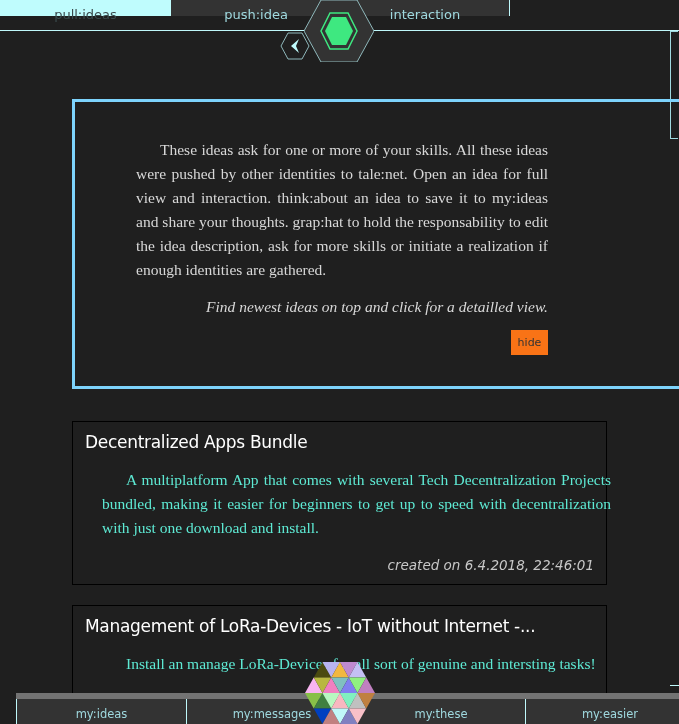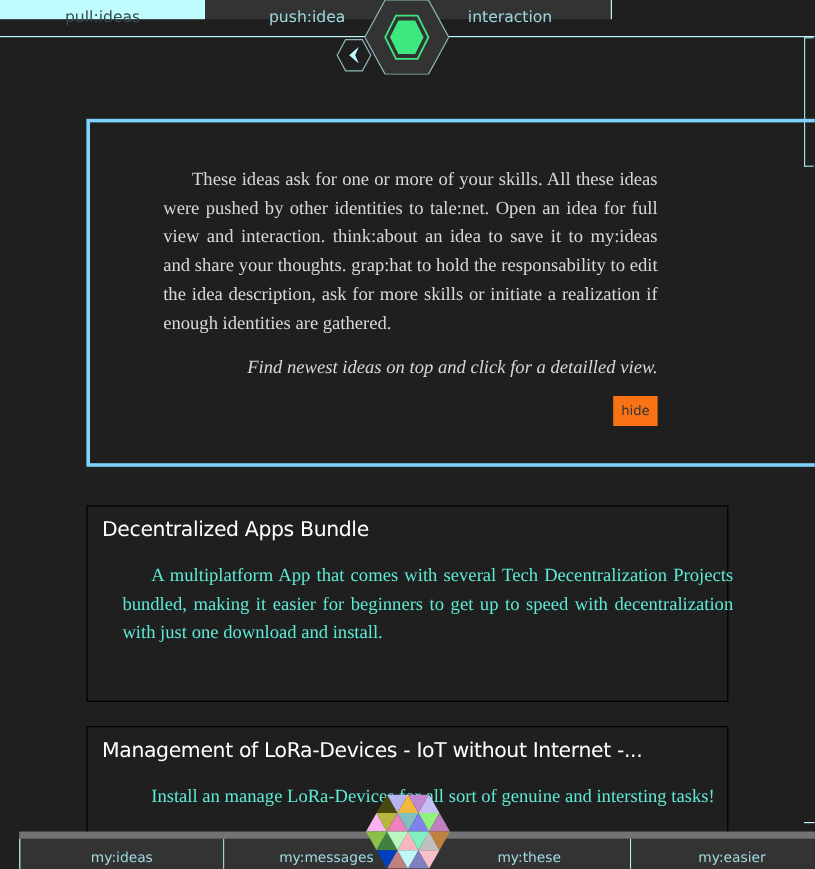--- a/index.html
+++ b/index.html
@@ -71,20 +71,21 @@
 
 <div class="info">
   <p class="p1">These ideas ask for one or more of your skills. All these ideas were pushed by other identities to tale:net. Open an idea for full view and interaction. think:about an idea to save it to my:ideas and share your thoughts. grap:hat to hold the responsability to edit the idea description, ask for more skills or initiate a realization if enough identities are gathered.</p>
   <p class="p2">Find newest ideas on top and click for a detailled view.</p>
   <button class="hide-btn">hide</button>
 </div>
 
 <div class="card card1">
   <div class="card-title">Decentralized Apps Bundle</div>
   <p class="card-desc">A multiplatform App that comes with several Tech Decentralization Projects bundled, making it easier for beginners to get up to speed with decentralization with just one download and install.</p>
+  <div class="card-date">created on 6.4.2018, 22:46:01</div>
 </div>
 
 <div class="card card2">
   <div class="card-title">Management of LoRa-Devices - IoT without Internet -...</div>
   <p class="card-desc">Install an manage LoRa-Devices for all sort of genuine and intersting tasks!</p>
 </div>
 
 <div class="botnav">
   <div class="btab btab-ideas">my:ideas</div>
   <div class="btab btab-msg">my:messages</div>

